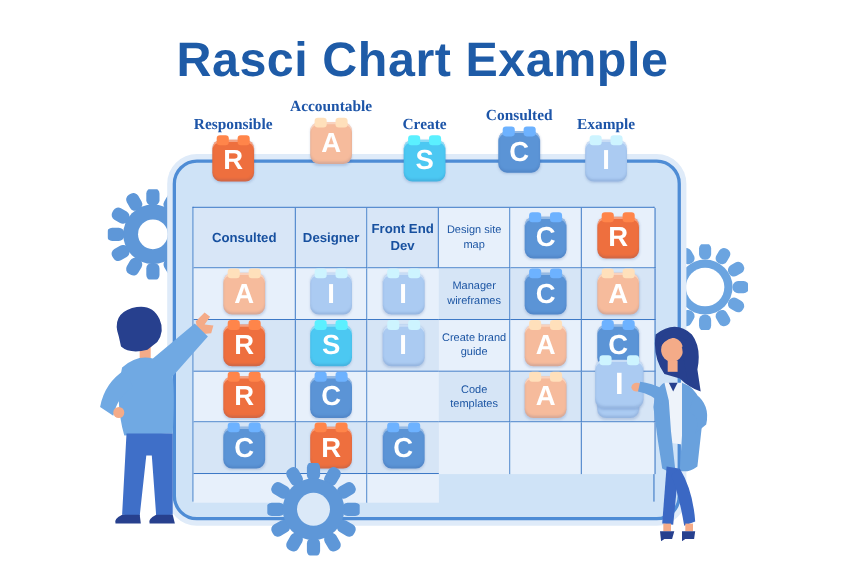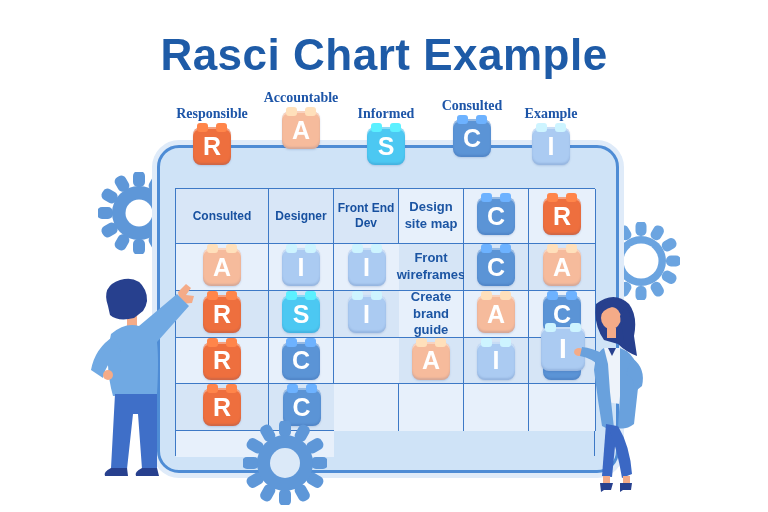--- a/index.html
+++ b/index.html
@@ -28,21 +28,21 @@
         border:1.6px solid #3d79c6;border-bottom:none;box-sizing:border-box;}
   .cell{border-right:1.4px solid #3d79c6;border-bottom:1.4px solid #3d79c6;
         display:flex;align-items:center;justify-content:center;text-align:center;
         box-sizing:border-box;padding:2px;}
   .c5{border-right:none;}
   .r5{border-bottom:none;}
   .r0{background:#d8e6f7;} .r1{background:#e7f0fb;} .r2{background:#d6e5f6;}
   .r3{background:#e7f0fb;} .r4{background:#d6e5f6;} .r5{background:#e7f0fb;}
   .hcell{font-size:12px;font-weight:600;color:#17509f;line-height:1.25;}
   .hcell.main{font-size:14px;font-weight:bold;}
-  .rcell{font-size:13px;font-weight:700;color:#1c55a3;line-height:1.3;}
+  .rcell{font-size:10px;font-weight:400;color:#1c55a3;line-height:1.3;}
 
   
   .tile{position:relative;z-index:0;width:38px;height:38px;border-radius:8px;
         display:flex;align-items:center;justify-content:center;
         color:#ffffff;font-weight:bold;font-size:25px;
         box-shadow:inset 0 2px 0 rgba(255,255,255,.35), inset 0 -2px 2px rgba(25,60,120,.14),
                    0 1px 2px rgba(40,80,150,.18);}
   .tile::before,.tile::after{content:"";position:absolute;top:-4px;width:11px;height:9px;
         border-radius:3px;background:inherit;filter:brightness(1.2);z-index:-1;}
   .tile::before{left:4px;} .tile::after{right:4px;}
@@ -70,21 +70,21 @@
 
   <div class="legend-item" style="left:152px;top:106px;">
     <div class="legend-label">Responsible</div>
     <div class="tile legend-tile t-R">R</div>
   </div>
   <div class="legend-item" style="left:241px;top:90px;">
     <div class="legend-label">Accountable</div>
     <div class="tile legend-tile t-A">A</div>
   </div>
   <div class="legend-item" style="left:326px;top:106px;">
-    <div class="legend-label">Informed</div>
+    <div class="legend-label">Create</div>
     <div class="tile legend-tile t-S">S</div>
   </div>
   <div class="legend-item" style="left:412px;top:98px;">
     <div class="legend-label">Consulted</div>
     <div class="tile legend-tile t-C">C</div>
   </div>
   <div class="legend-item" style="left:491px;top:106px;">
     <div class="legend-label">Example</div>
     <div class="tile legend-tile t-I">I</div>
   </div>
@@ -106,21 +106,21 @@
     <div class="cell c3 r1">
         <div class="tile t-A">A</div>
       </div>
     <div class="cell c4 r1">
         <div class="tile t-I">I</div>
       </div>
     <div class="cell c5 r1">
         <div class="tile t-I">I</div>
       </div>
 
-    <div class="cell rcell c0 r2">Front wireframes</div>
+    <div class="cell rcell c0 r2">Manager wireframes</div>
     <div class="cell c1 r2">
         <div class="tile t-C">C</div>
       </div>
     <div class="cell c2 r2">
         <div class="tile t-A">A</div>
       </div>
     <div class="cell c3 r2">
         <div class="tile t-R">R</div>
       </div>
     <div class="cell c4 r2">
@@ -140,20 +140,21 @@
     <div class="cell c3 r3">
         <div class="tile t-R">R</div>
       </div>
     <div class="cell c4 r3">
         <div class="tile t-C">C</div>
       </div>
     <div class="cell c5 r3">
         <div class="tile t-none"></div>
       </div>
 
+    <div class="cell rcell c0 r4">Code templates</div>
     <div class="cell c1 r4">
         <div class="tile t-A">A</div>
       </div>
     <div class="cell c2 r4">
         <div class="tile t-I">I</div>
       </div>
     <div class="cell c3 r4">
         <div class="tile t-C">C</div>
       </div>
     <div class="cell c4 r4">

